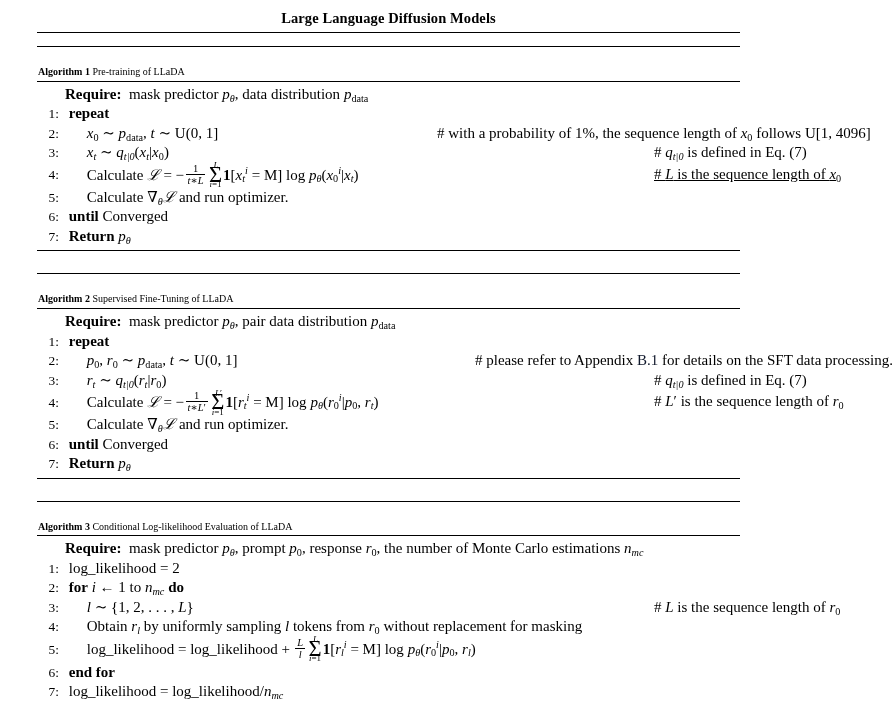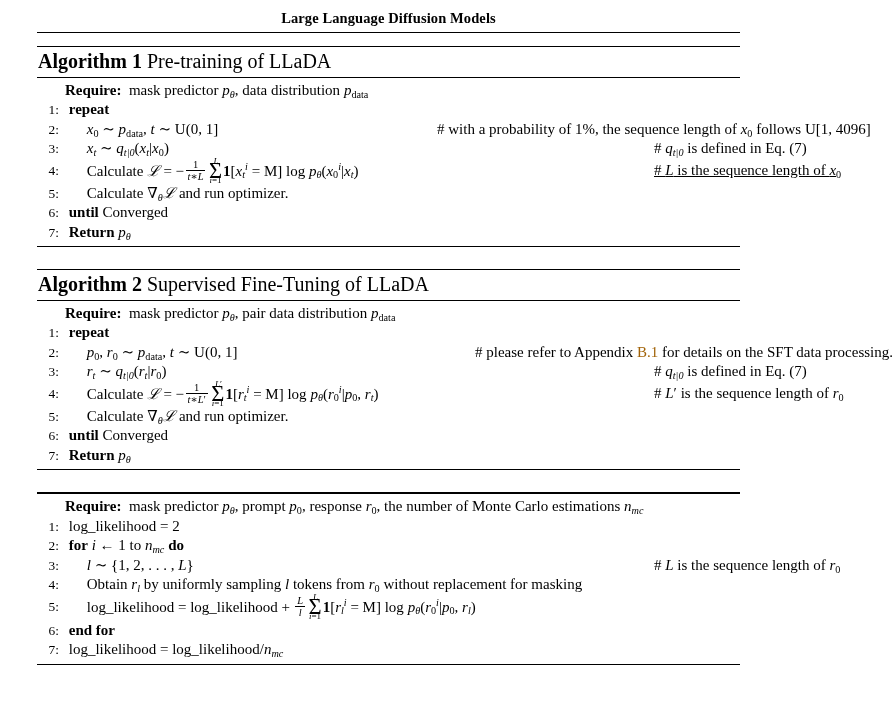--- a/index.html
+++ b/index.html
@@ -37,24 +37,25 @@
   
   .algo {
     margin: 0 37px;
     position: relative;
   }
   .algo-top-rule   { border-top: 1.7px solid #000; }
   .algo-mid-rule   { border-top: 1.0px solid #000; }
   .algo-bot-rule   { border-top: 1.7px solid #000; }
 
   .algo-title {
-    font-size: 20px;
+    font-size: 10px;
     padding: 3px 1px 3px 1px;
     line-height: 1.18;
     white-space: nowrap;
+    margin-top: 16px;
   }
   .algo-title b { font-weight: bold; }
 
   .algo-body {
     padding: 3px 0 4px 0;
     font-size: 15px;
     line-height: 1.30;
   }
 
   .line {
@@ -94,21 +95,21 @@
   sub {
     font-size: 0.68em;
     vertical-align: -0.28em;
     line-height: 0;
   }
   sup {
     font-size: 0.68em;
     vertical-align: 0.52em;
     line-height: 0;
   }
-  .lnk { color: #a16207; }
+  .lnk { color: #0f172a; }
 
   
   .frac {
     display: inline-block;
     vertical-align: -0.42em;
     text-align: center;
     font-size: 0.70em;
     line-height: 1.05;
     margin: 0 1.5px;
   }
@@ -297,20 +298,24 @@
         <span class="num">7</span>
         <span class="body-txt ind1"><b>Return</b> <i>p</i><sub class="it">θ</sub></span>
       </div>
 
     </div>
     <div class="algo-bot-rule"></div>
   </div>
 
   <div class="algo" style="margin-top:22px;">
     <div class="algo-top-rule"></div>
+    <div class="algo-title">
+      <b>Algorithm 3</b>
+      <span>Conditional Log-likelihood Evaluation of LLaDA</span>
+    </div>
     <div class="algo-mid-rule"></div>
 
     <div class="algo-body">
 
       <div class="line line-req">
         <b>Require:</b>
         <span class="nb">
           &nbsp;mask predictor <i>p</i><sub class="it">θ</sub>, prompt <i>p</i><sub>0</sub>, response <i>r</i><sub>0</sub>, the number of Monte Carlo estimations <i>n</i><sub class="it">mc</sub>
         </span>
       </div>

